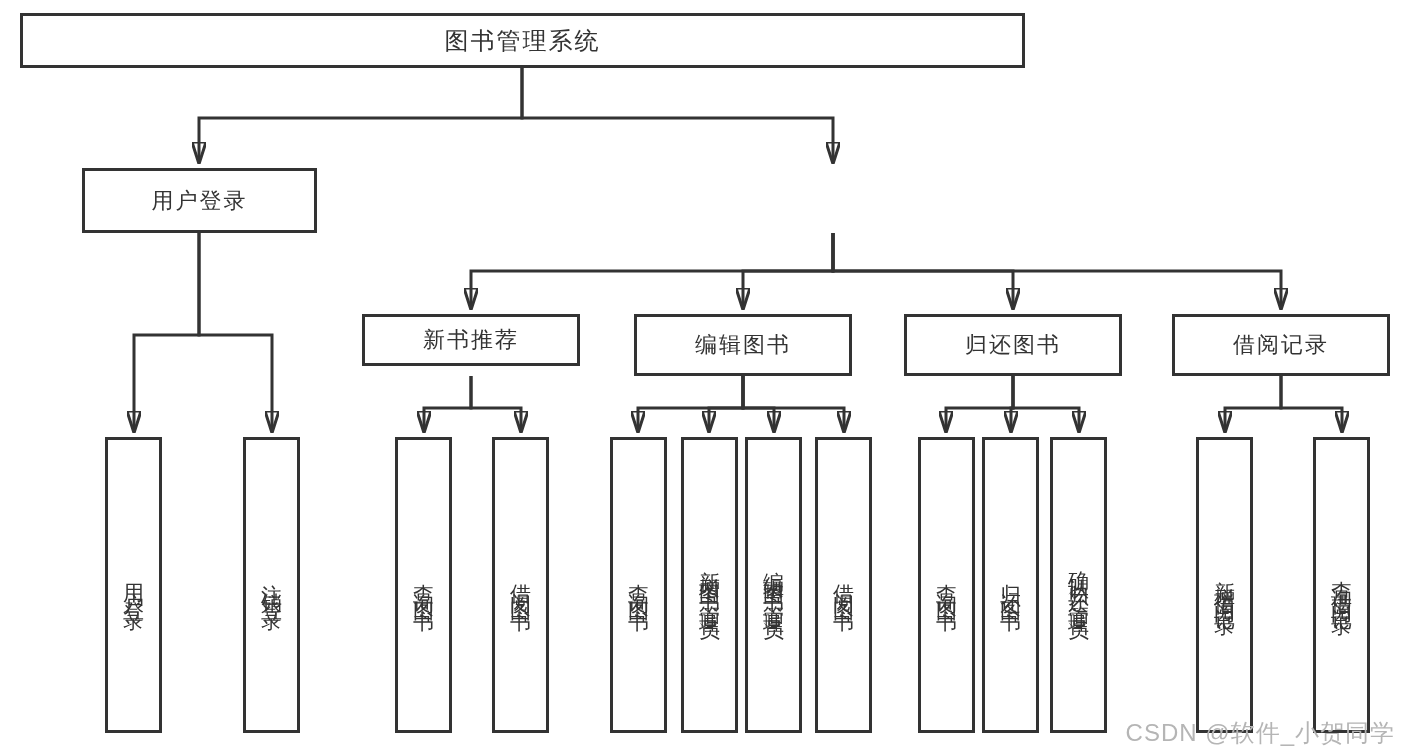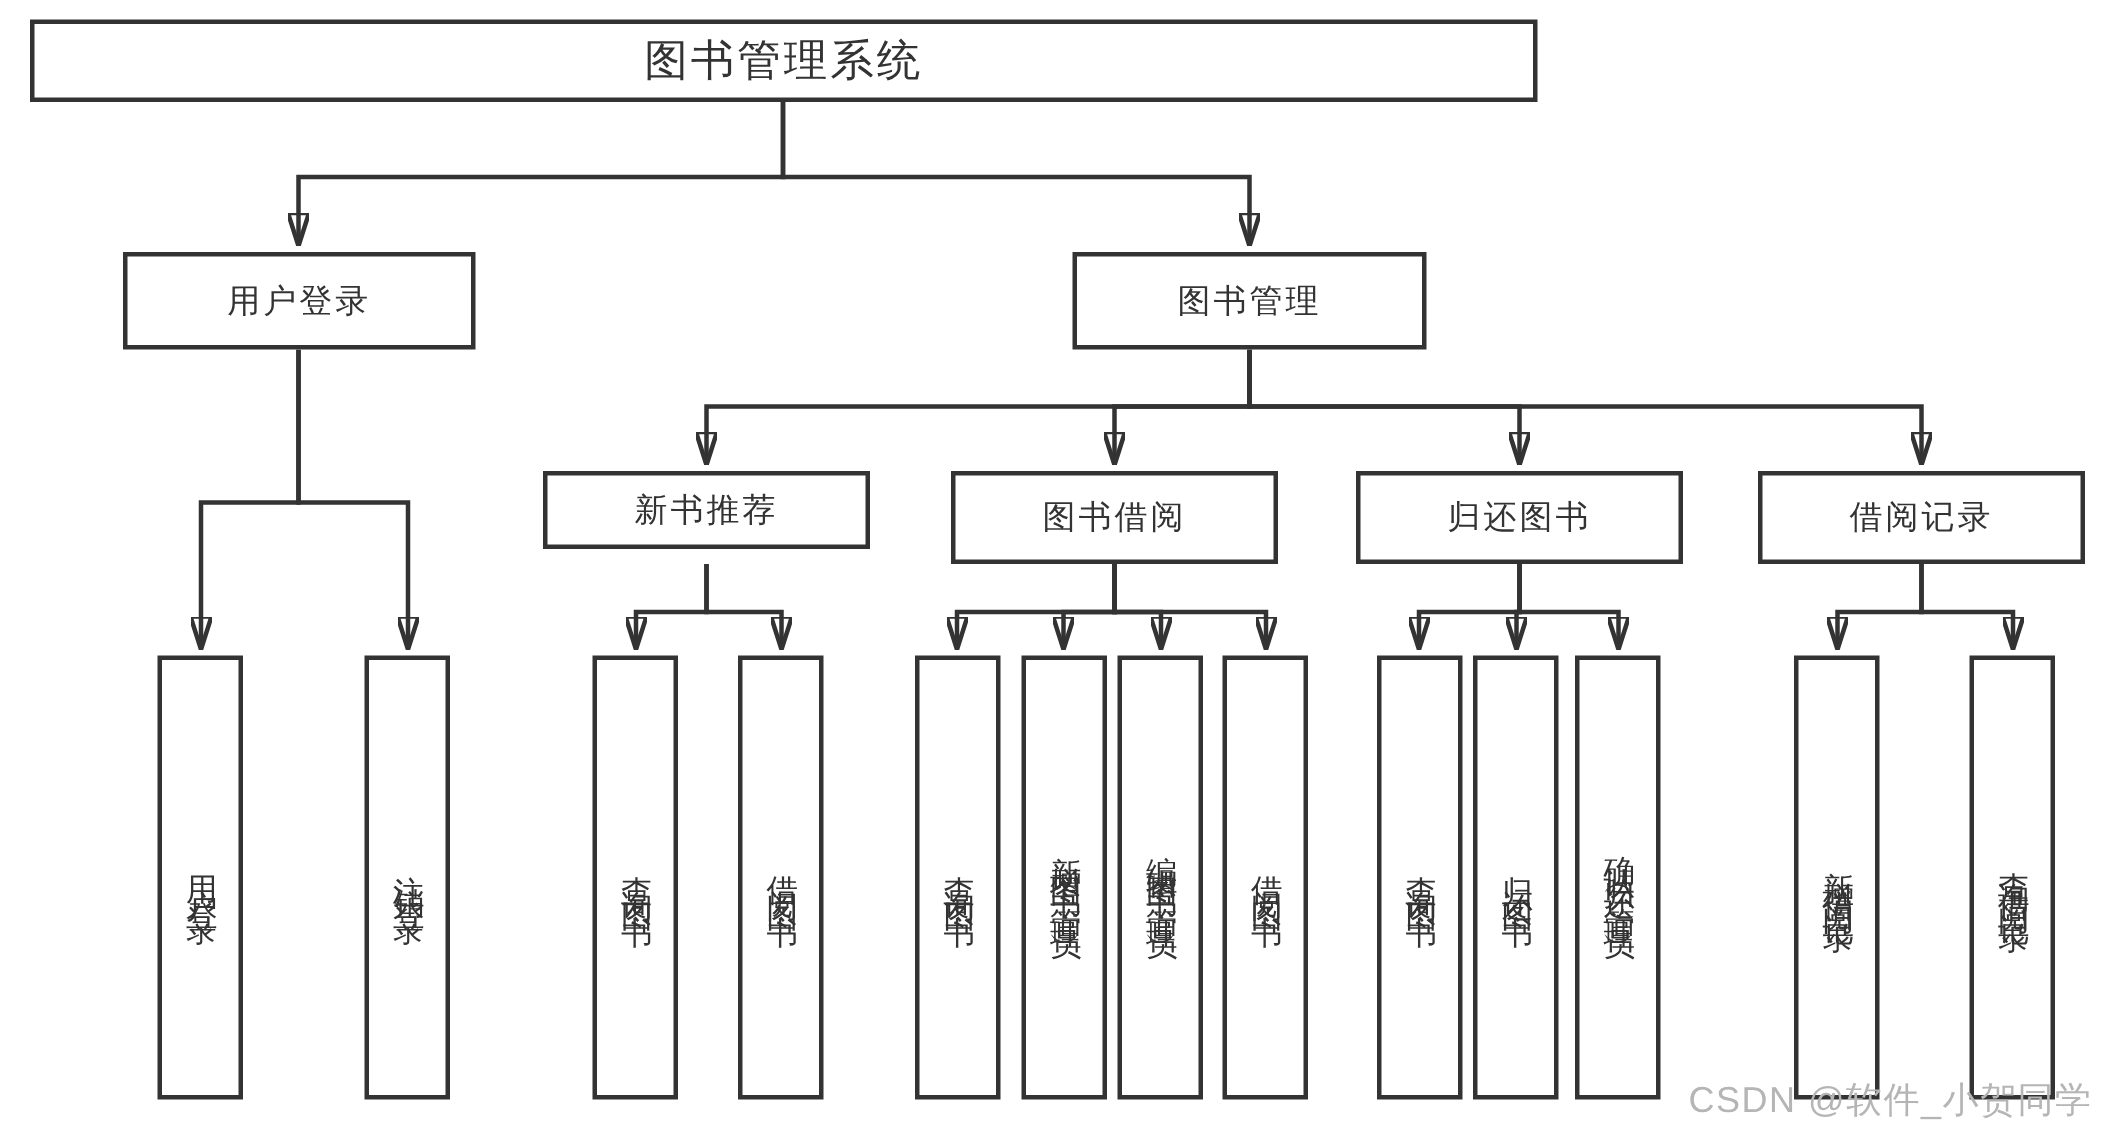--- a/index.html
+++ b/index.html
@@ -37,21 +37,21 @@
     align-items: center;
     justify-content: center;
     text-align: center;
   }
   .hnode {
     font-size: 22px;
     letter-spacing: 2px;
   }
   .root {
     left: 20px;  top: 13px;  width: 1005px; height: 55px;
-    font-size: 29px;
+    font-size: 24px;
   }
   .leaf {
     top: 437px;
     width: 57px;
     height: 296px;
     font-size: 21px;
   }
   .vtext {
     writing-mode: vertical-rl;
     text-orientation: mixed;
@@ -107,24 +107,23 @@
     <path d="M1013 376 V408 H1011 V431" marker-end="url(#arrow)"></path>
     <path d="M1013 376 V408 H1079 V431" marker-end="url(#arrow)"></path>
 
     <path d="M1281 376 V408 H1225 V431" marker-end="url(#arrow)"></path>
     <path d="M1281 376 V408 H1342 V431" marker-end="url(#arrow)"></path>
   </svg>
 
   <div class="node root hnode">图书管理系统</div>
 
   <div class="node hnode" style="left:82px; top:168px; width:235px; height:65px;">用户登录</div>
-  <div class="node hnode" style="left:715px; top:168px; width:236px; height:65px;">图书管理</div>
 
   <div class="node hnode" style="left:362px; top:314px; width:218px; height:52px;">新书推荐</div>
-  <div class="node hnode" style="left:634px; top:314px; width:218px; height:62px;">图书借阅</div>
+  <div class="node hnode" style="left:634px; top:314px; width:218px; height:62px;">编辑图书</div>
   <div class="node hnode" style="left:904px; top:314px; width:218px; height:62px;">归还图书</div>
   <div class="node hnode" style="left:1172px; top:314px; width:218px; height:62px;font-family:Liberation Serif, serif;">借阅记录</div>
 
   <div class="node leaf" style="left:105px;">
     <span class="vtext">用户登录</span>
   </div>
   <div class="node leaf" style="left:243px;">
     <span class="vtext">注销登录</span>
   </div>
 

